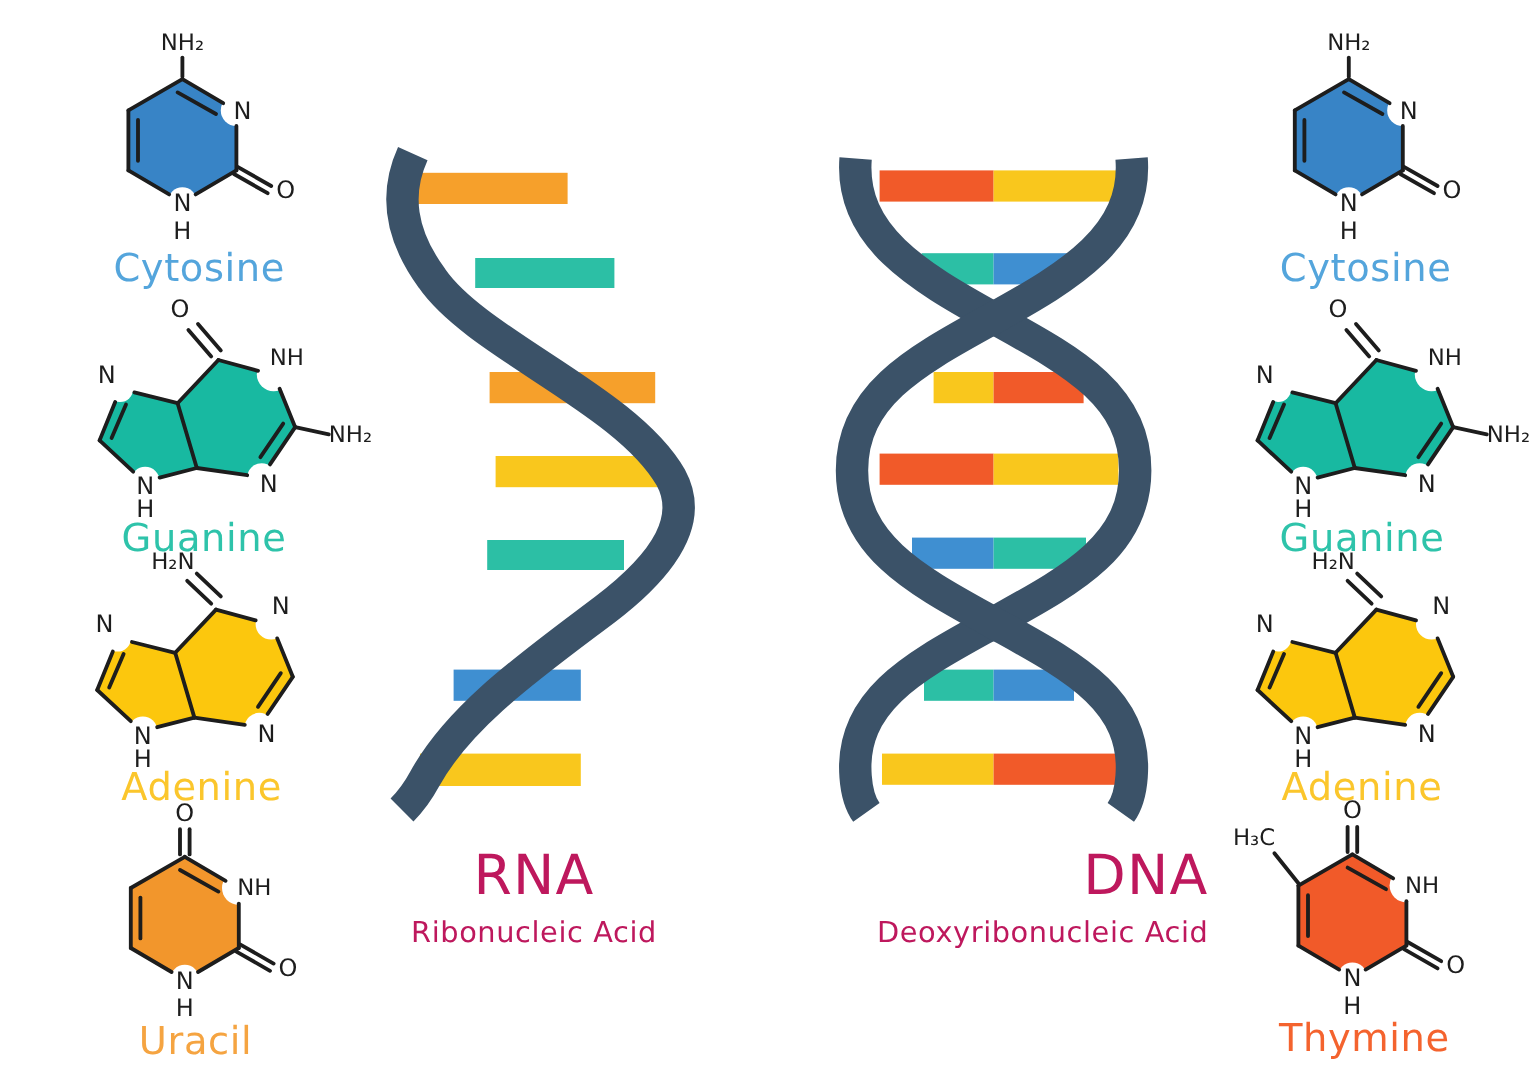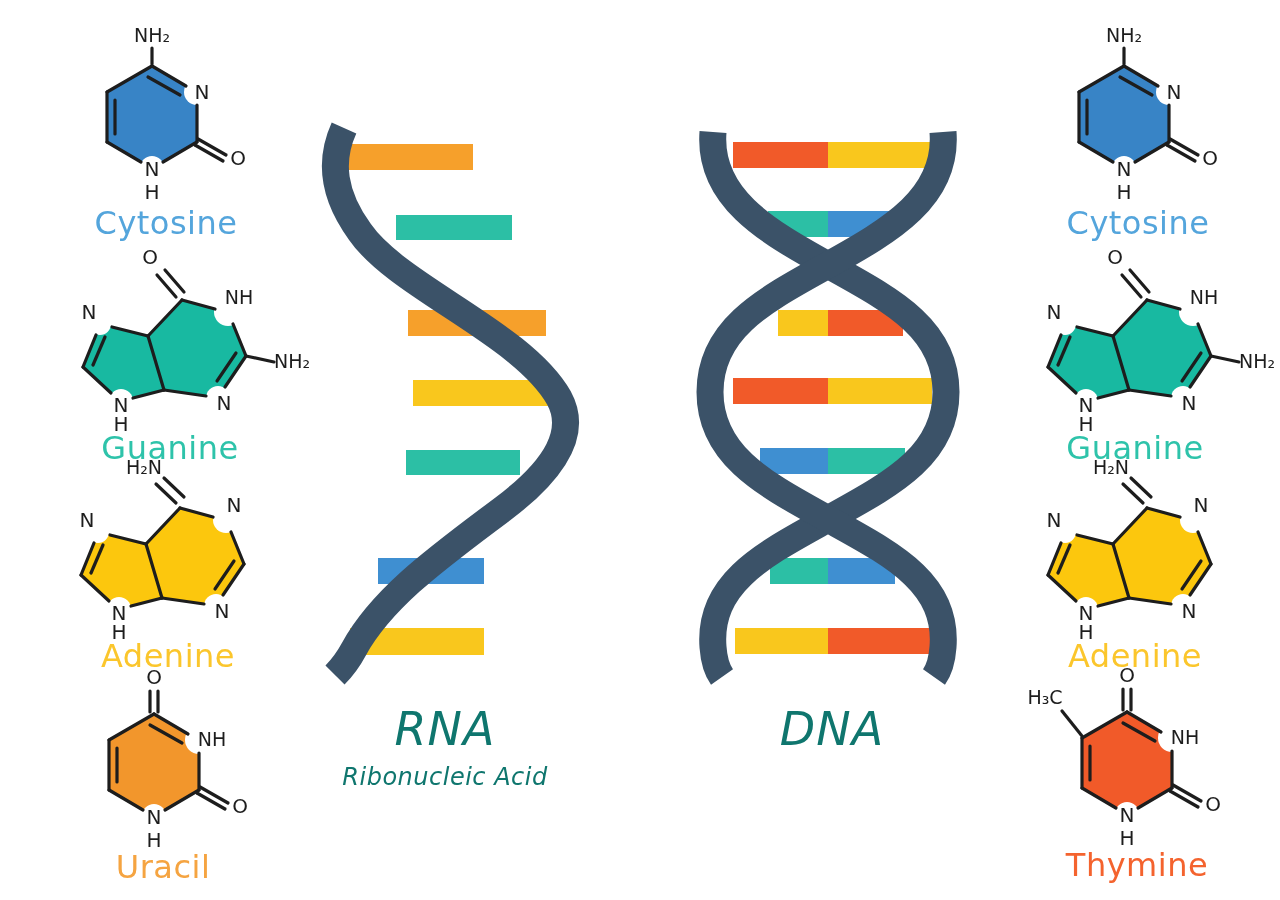--- a/index.html
+++ b/index.html
@@ -5,21 +5,21 @@
   html,body{margin:0;padding:0;background:#ffffff;}
   #stage{position:relative;width:1280px;height:900px;background:#ffffff;overflow:hidden;
          font-family:"DejaVu Sans","Liberation Sans",sans-serif;}
   .abs{position:absolute;}
   svg{display:block;overflow:visible;}
   .bond{stroke:#1d1d1d;stroke-width:3.2;stroke-linecap:round;fill:none;}
   .atom{font-family:"DejaVu Sans",sans-serif;font-size:19px;fill:#1d1d1d;text-anchor:middle;}
   .atom-big{font-size:20px;}
   .mol-name{font-family:"DejaVu Sans",sans-serif;font-size:32px;text-anchor:middle;letter-spacing:0.5px;}
   .halo{fill:#ffffff;}
-  .title-block{text-align:center;color:#0f766e;font-style:italic;}
+  .title-block{text-align:center;color:#be185d;}
   .big-title{font-size:46px;font-weight:500;line-height:1.1;letter-spacing:1px;}
   .sub-title{font-size:24px;font-weight:400;margin-top:8px;letter-spacing:0.5px;}
 </style>
 </head>
 <body>
 
 <div id="stage">
 
   <svg class="abs" style="left:44px;top:22px;" width="250" height="222" viewBox="0 0 250 222">
     <polygon points="108,44 153,70 153,120 108,146 63,120 63,70" fill="#3884C6"></polygon>
@@ -168,22 +168,23 @@
     </g>
     <path d="M 33,27 C 28,92 85,125 148,160 C 211,195 266,223 266,287 C 266,351 211,379 148,414 C 85,449 28,477 33,542 C 34,556 37,565 42,572" fill="none" stroke-width="27" stroke-linecap="butt" stroke="#3B5268"></path>
     <path d="M 263,27 C 268,92 211,125 148,160 C 85,195 30,223 30,287 C 30,351 85,379 148,414 C 211,449 268,477 263,542 C 262,556 259,565 254,572" fill="none" stroke-width="27" stroke-linecap="butt" stroke="#3B5268"></path>
   </svg>
 
   <div class="abs title-block" style="left:270px;top:704px;width:350px;">
     <div class="big-title">RNA</div>
     <div class="sub-title">Ribonucleic Acid</div>
   </div>
 
-  <div class="abs title-block" style="left:657px;top:704px;width:350px;">
+  <div class="abs title-block" style="left:657px;top:704px;width:350px;text-align:right;">
     <div class="big-title">DNA</div>
+    <div class="sub-title">Deoxyribonucleic Acid</div>
   </div>
 
   <svg class="abs" style="left:1016px;top:22px;" width="250" height="222" viewBox="0 0 250 222">
     <polygon points="108,44 153,70 153,120 108,146 63,120 63,70" fill="#3884C6"></polygon>
     <circle class="halo" cx="153" cy="70" r="13"></circle>
     <circle class="halo" cx="108" cy="146" r="12"></circle>
     <g>
       <line class="bond" x1="63" y1="70" x2="108" y2="44"></line>
       <line class="bond" x1="108" y1="44" x2="142" y2="64"></line>
       <line class="bond" x1="104" y1="55" x2="136" y2="73"></line>

